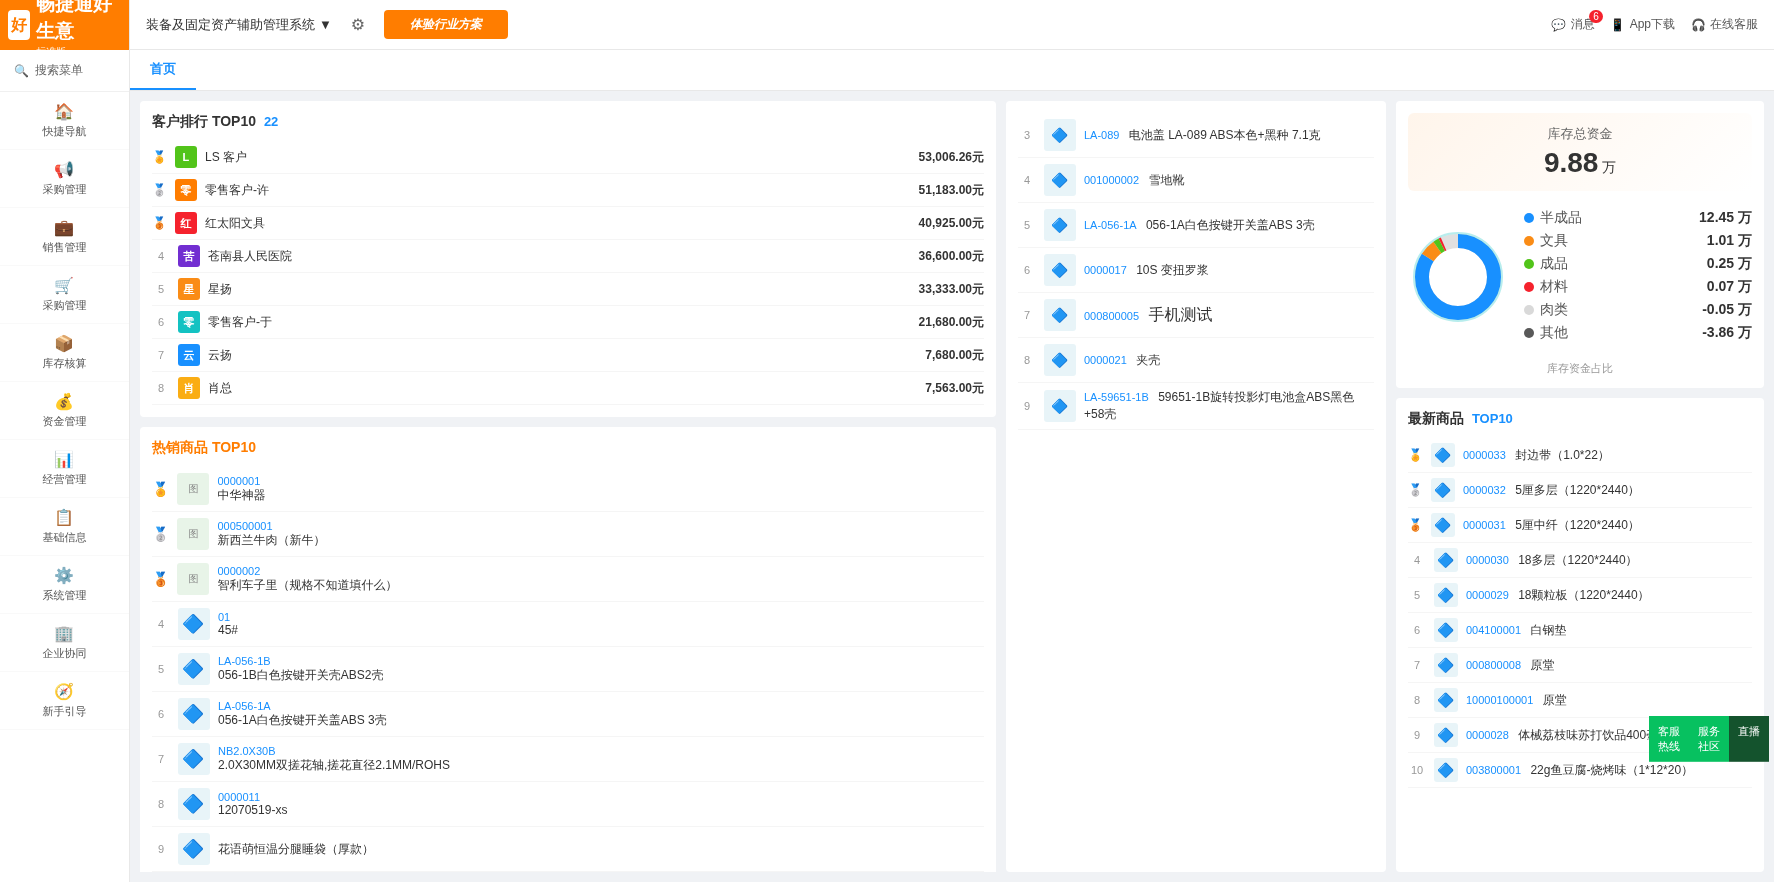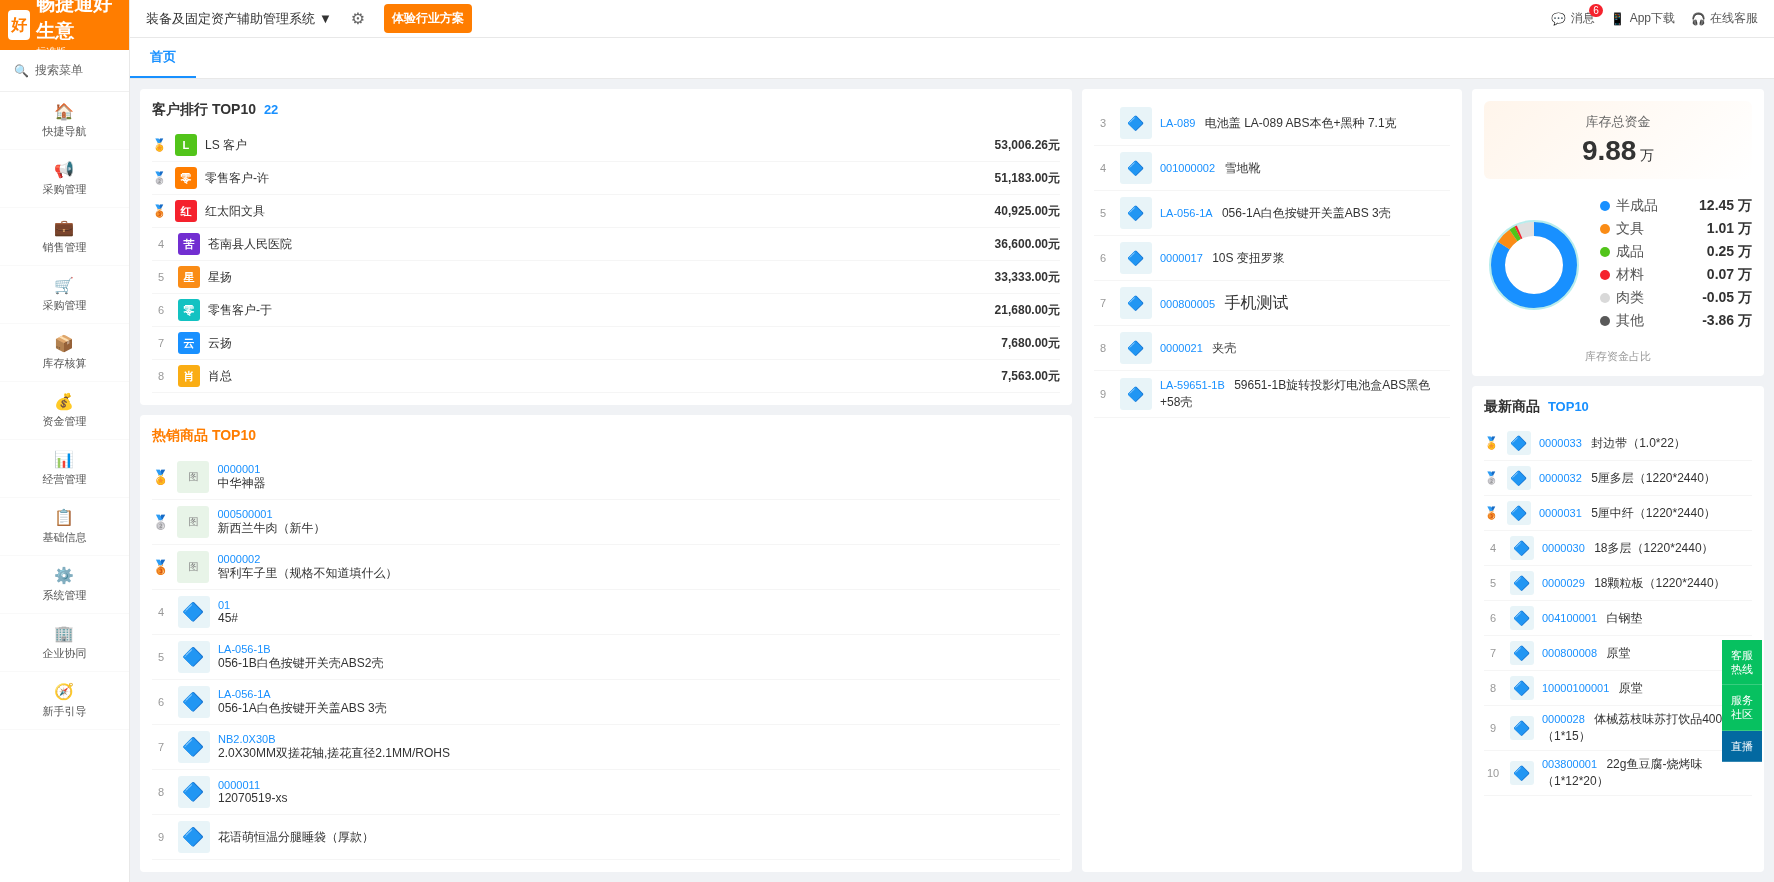--- a/index.html
+++ b/index.html
@@ -72,21 +72,21 @@
     .main {
       flex: 1;
       display: flex;
       flex-direction: column;
       overflow: hidden;
     }
 
     
     .topbar {
       background: #fff;
-      height: 38px;
+      height: 50px;
       display: flex;
       align-items: center;
       padding: 0 16px;
       border-bottom: 1px solid #e8e8e8;
       gap: 12px;
       flex-shrink: 0;
     }
     .topbar-dropdown {
       display: flex;
       align-items: center;
@@ -97,25 +97,26 @@
     .topbar-settings {
       width: 28px; height: 28px;
       display: flex; align-items: center; justify-content: center;
       cursor: pointer; color: #666;
       font-size: 16px;
     }
     .topbar-cta {
       background: #ff7d00;
       color: #fff;
       border: none;
-      padding: 6px 8px;
+      padding: 6px 26px;
       border-radius: 4px;
       cursor: pointer;
       font-size: 12px;
       font-weight: bold;
+      font-style: italic;
     }
     .topbar-right {
       margin-left: auto;
       display: flex;
       align-items: center;
       gap: 16px;
       color: #555;
       font-size: 12px;
     }
     .topbar-right-item {
@@ -182,21 +183,21 @@
       width: 380px;
       flex-shrink: 0;
       display: flex;
       flex-direction: column;
       gap: 10px;
       overflow-y: auto;
     }
 
     
     .col-right {
-      width: 292px;
+      width: 368px;
       flex-shrink: 0;
       display: flex;
       flex-direction: column;
       gap: 10px;
       overflow-y: auto;
     }
 
     .card {
       background: #fff;
       border-radius: 4px;
@@ -335,40 +336,40 @@
       flex-shrink: 0;
       display: flex; align-items: center; justify-content: center;
       font-size: 14px;
     }
     .new-product-info { flex: 1; min-width: 0; }
     .new-product-code { color: #1890ff; font-size: 11px; }
 
     
     .service-float {
       position: fixed;
-      right: 12px;
+      right: 5px;
       bottom: 120px;
       display: flex;
-      flex-direction: column;
+      flex-direction: row;
       z-index: 100;
     }
     .service-btn {
       background: #07c160;
       color: #fff;
       padding: 8px 6px;
       font-size: 11px;
       text-align: center;
       cursor: pointer;
       border-bottom: 1px solid rgba(255,255,255,0.2);
       writing-mode: horizontal-tb;
       line-height: 1.3;
       width: 40px;
     }
     .service-btn:nth-child(2) { background: #07c160; }
-    .service-btn:nth-child(3) { background: #0369a1; }
+    .service-btn:nth-child(3) { background: #14532d; }
     .service-btn:nth-child(4) { background: #07c160; }
 
     
     ::-webkit-scrollbar { width: 4px; }
     ::-webkit-scrollbar-track { background: #f1f1f1; }
     ::-webkit-scrollbar-thumb { background: #ccc; border-radius: 2px; }
   </style>
 </head>
 <body>
 

